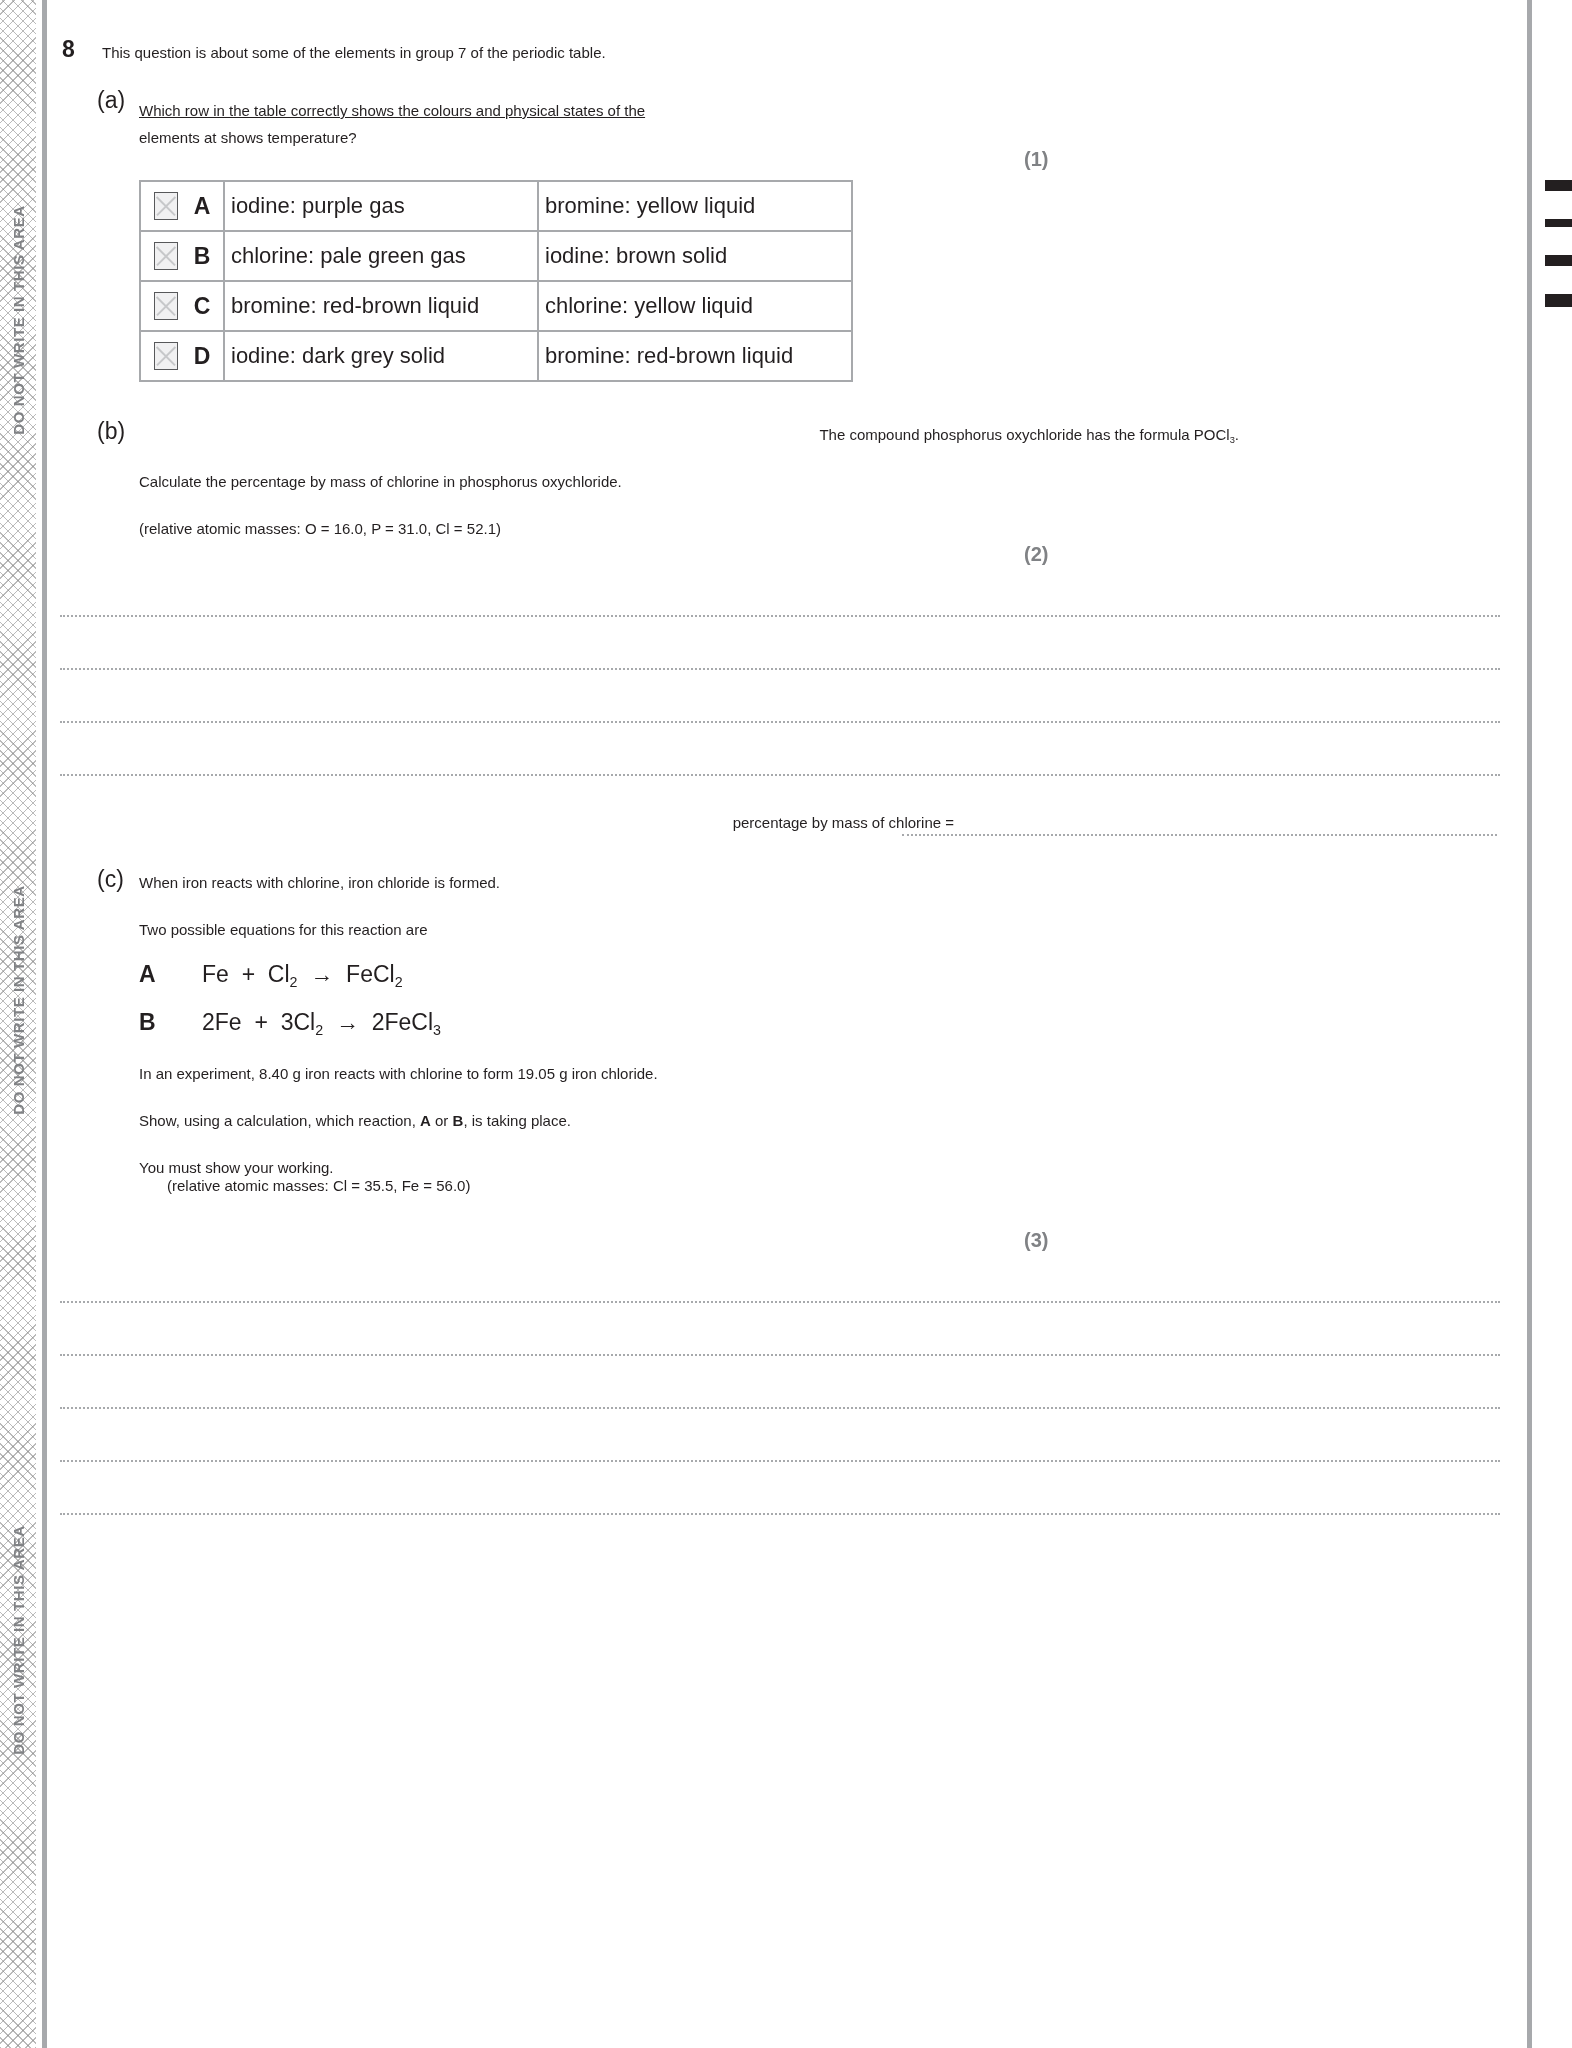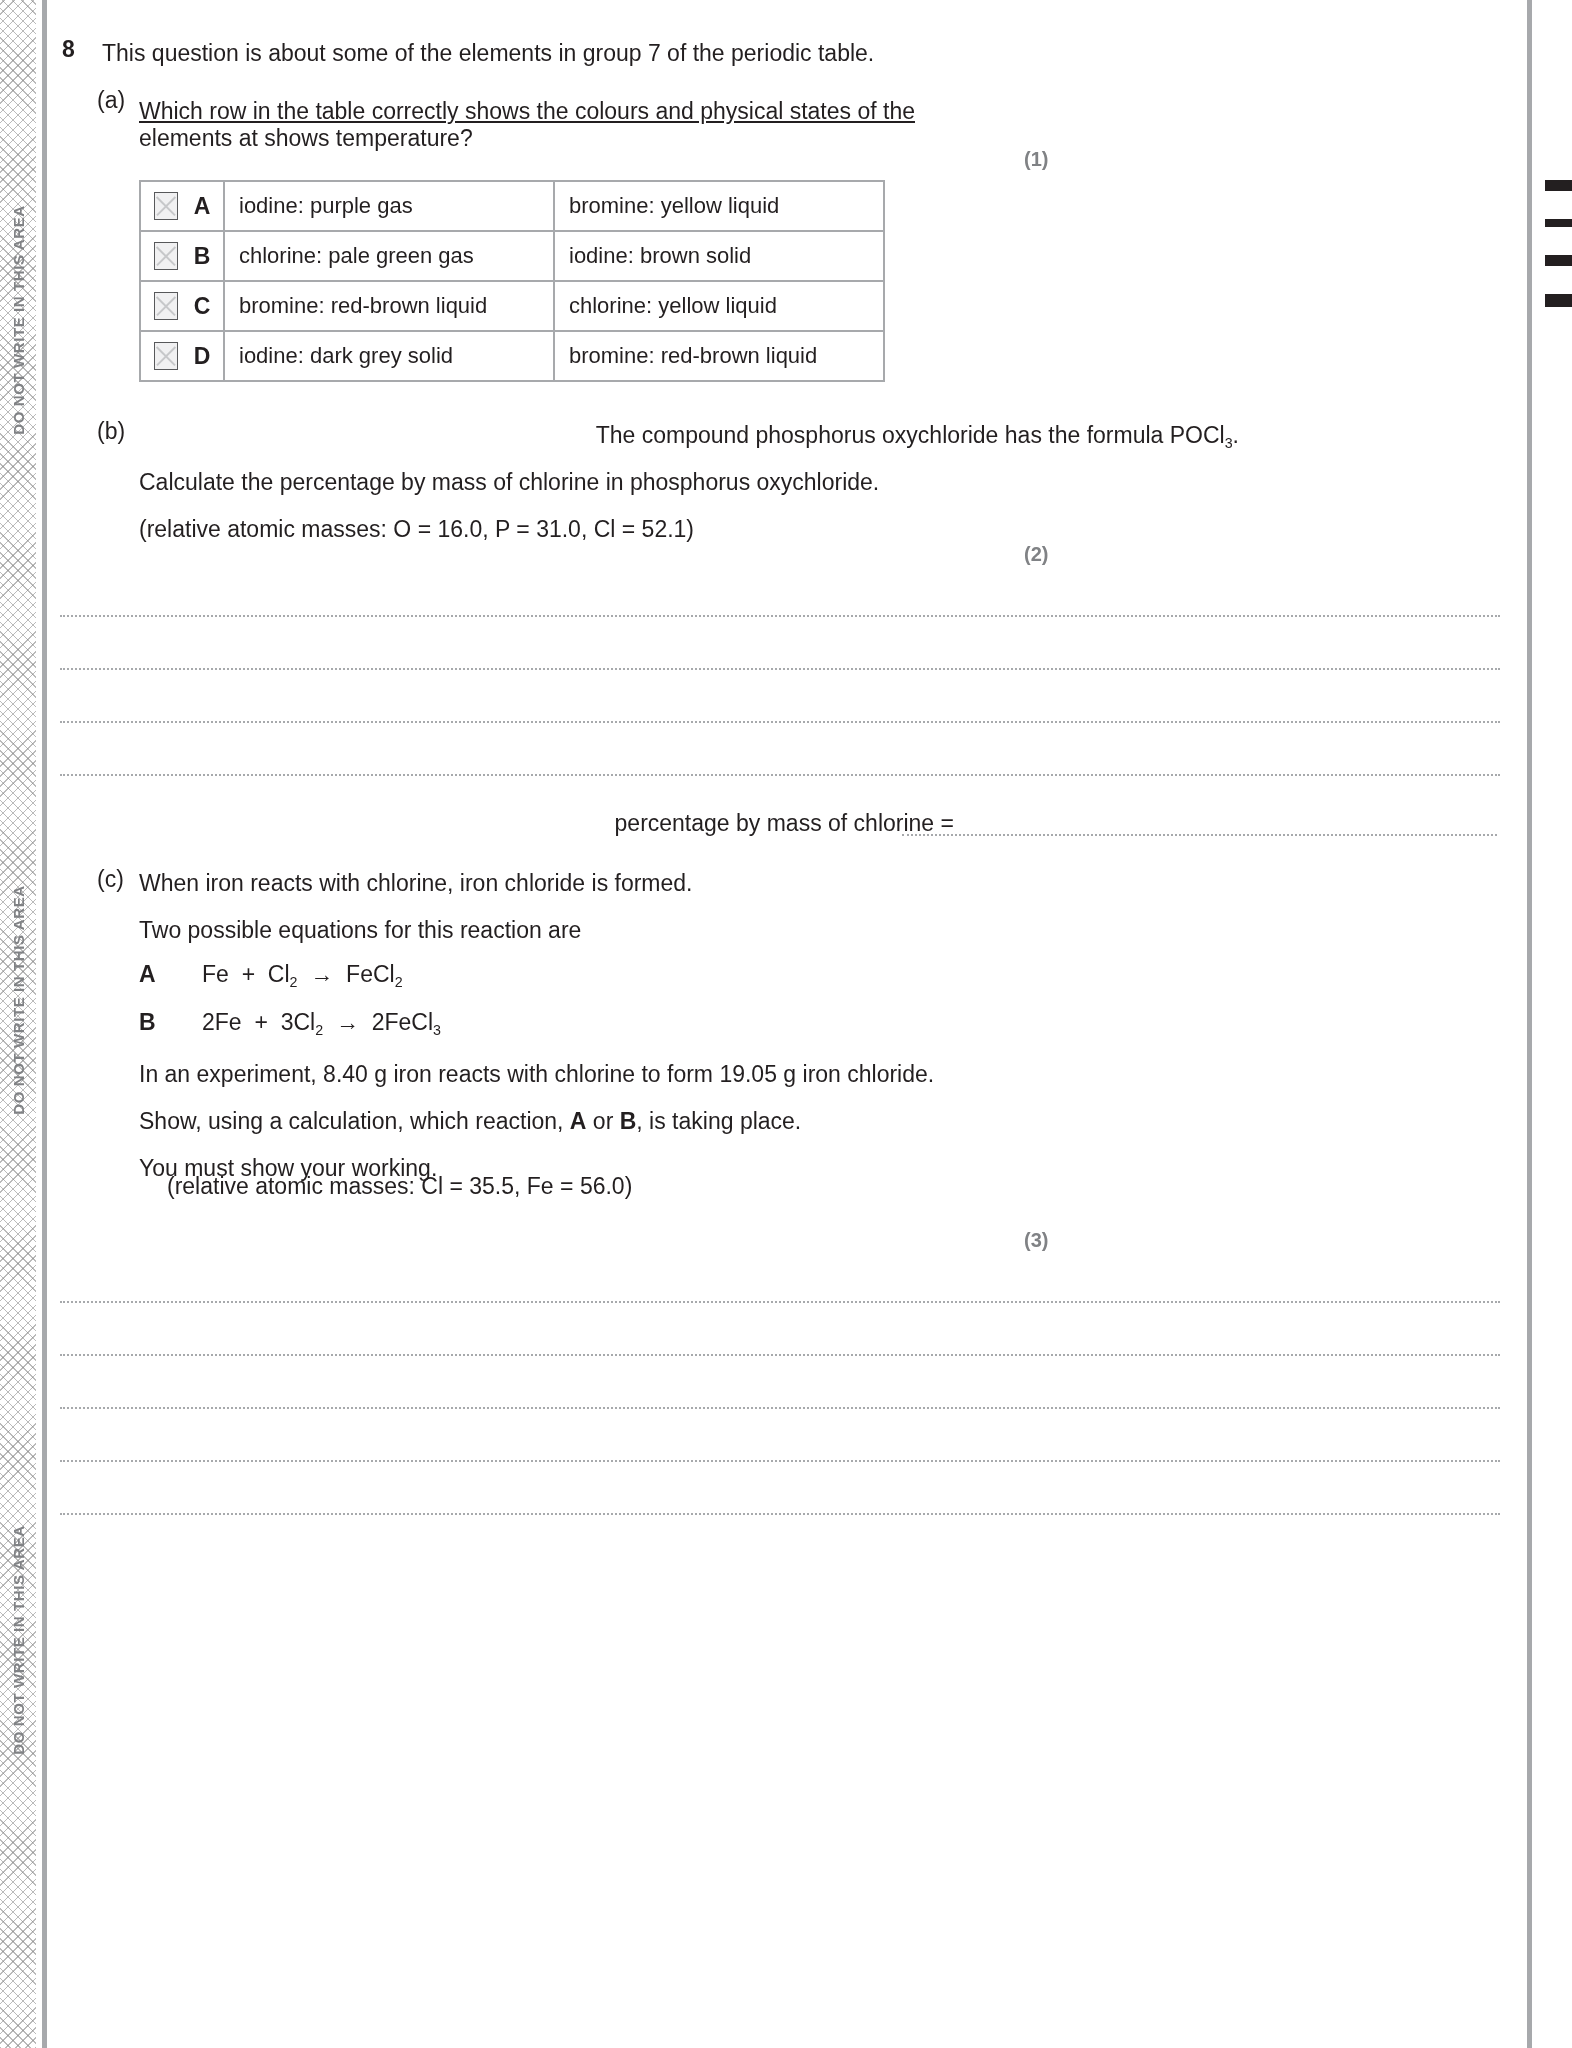--- a/index.html
+++ b/index.html
@@ -83,21 +83,21 @@
   }
 
   .qnum {
     position: absolute;
     left: 15px;
     font-size: 23px;
     font-weight: bold;
   }
   .qtext {
     position: absolute;
-    font-size: 23px;
+    font-size: 15px;
     line-height: 34px;
   }
   .plabel {
     position: absolute;
     font-size: 23px;
   }
   .marks {
     position: absolute;
     font-size: 20px;
     font-weight: bold;
@@ -108,21 +108,21 @@
   .mcq-table {
     position: absolute;
     left: 92px;
     top: 180px;
     border-collapse: collapse;
     font-size: 22px;
   }
   .mcq-table td {
     border: 2px solid #a7a9ac;
     height: 48px;
-    padding: 0 14px;
+    padding: 0 6px;
     vertical-align: middle;
   }
   .cell-box {
     width: 82px;
     padding: 0 !important;
     text-align: center;
   }
   .boxwrap {
     display: flex;
     align-items: center;

